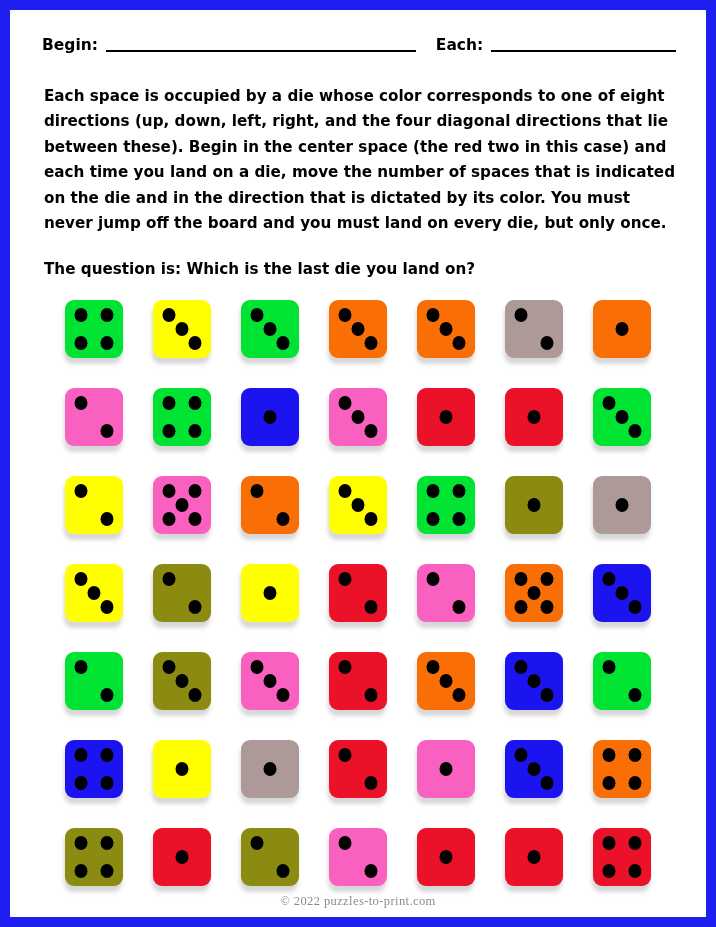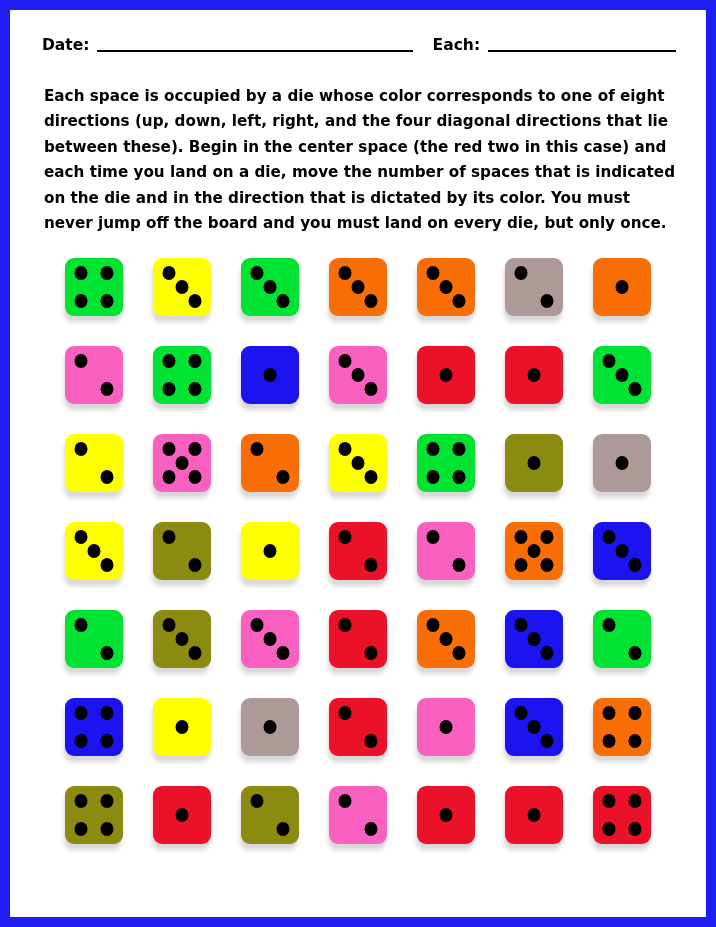--- a/index.html
+++ b/index.html
@@ -51,28 +51,29 @@
     font-size:12.5px; color:#8b8b8b; letter-spacing:0.4px;
     font-weight:normal;
   }
 </style>
 </head>
 <body>
 
 <div class="page" style="border-color: rgb(30, 30, 240);">
 
   <div class="header-row">
-    <span>Date:</span>
+    <span>Begin:</span>
     <span class="fill-line name-line"></span>
     <span class="date-label">Each:</span>
     <span class="fill-line date-line"></span>
   </div>
 
   <p class="instructions">Each space is occupied by a die whose color corresponds to one of eight directions (up, down, left, right, and the four diagonal directions that lie between these). Begin in the center space (the red two in this case) and each time you land on a die, move the number of spaces that is indicated on the die and in the direction that is dictated by its color. You must never jump off the board and you must land on every die, but only once.</p>
 
+  <p class="question">The question is: Which is the last die you land on?</p>
 
   <div class="dice-grid">
       <div class="die" style="background: rgb(0, 227, 50);">
         <span class="pip" style="background: rgb(0, 0, 0); left: 27%; top: 26%;"></span>
         <span class="pip" style="background: rgb(0, 0, 0); left: 73%; top: 26%;"></span>
         <span class="pip" style="background: rgb(0, 0, 0); left: 27%; top: 74%;"></span>
         <span class="pip" style="background: rgb(0, 0, 0); left: 73%; top: 74%;"></span>
       </div>
       <div class="die" style="background: rgb(255, 255, 0);">
         <span class="pip" style="background: rgb(0, 0, 0); left: 27%; top: 26%;"></span>
@@ -280,14 +281,15 @@
         <span class="pip" style="background: rgb(0, 0, 0); left: 50%; top: 50%;"></span>
       </div>
       <div class="die" style="background: rgb(234, 17, 41);">
         <span class="pip" style="background: rgb(0, 0, 0); left: 27%; top: 26%;"></span>
         <span class="pip" style="background: rgb(0, 0, 0); left: 73%; top: 26%;"></span>
         <span class="pip" style="background: rgb(0, 0, 0); left: 27%; top: 74%;"></span>
         <span class="pip" style="background: rgb(0, 0, 0); left: 73%; top: 74%;"></span>
       </div>
     </div>
 
+  <div class="footer">© 2022 puzzles-to-print.com</div>
 
 </div>
 
 </body></html>

